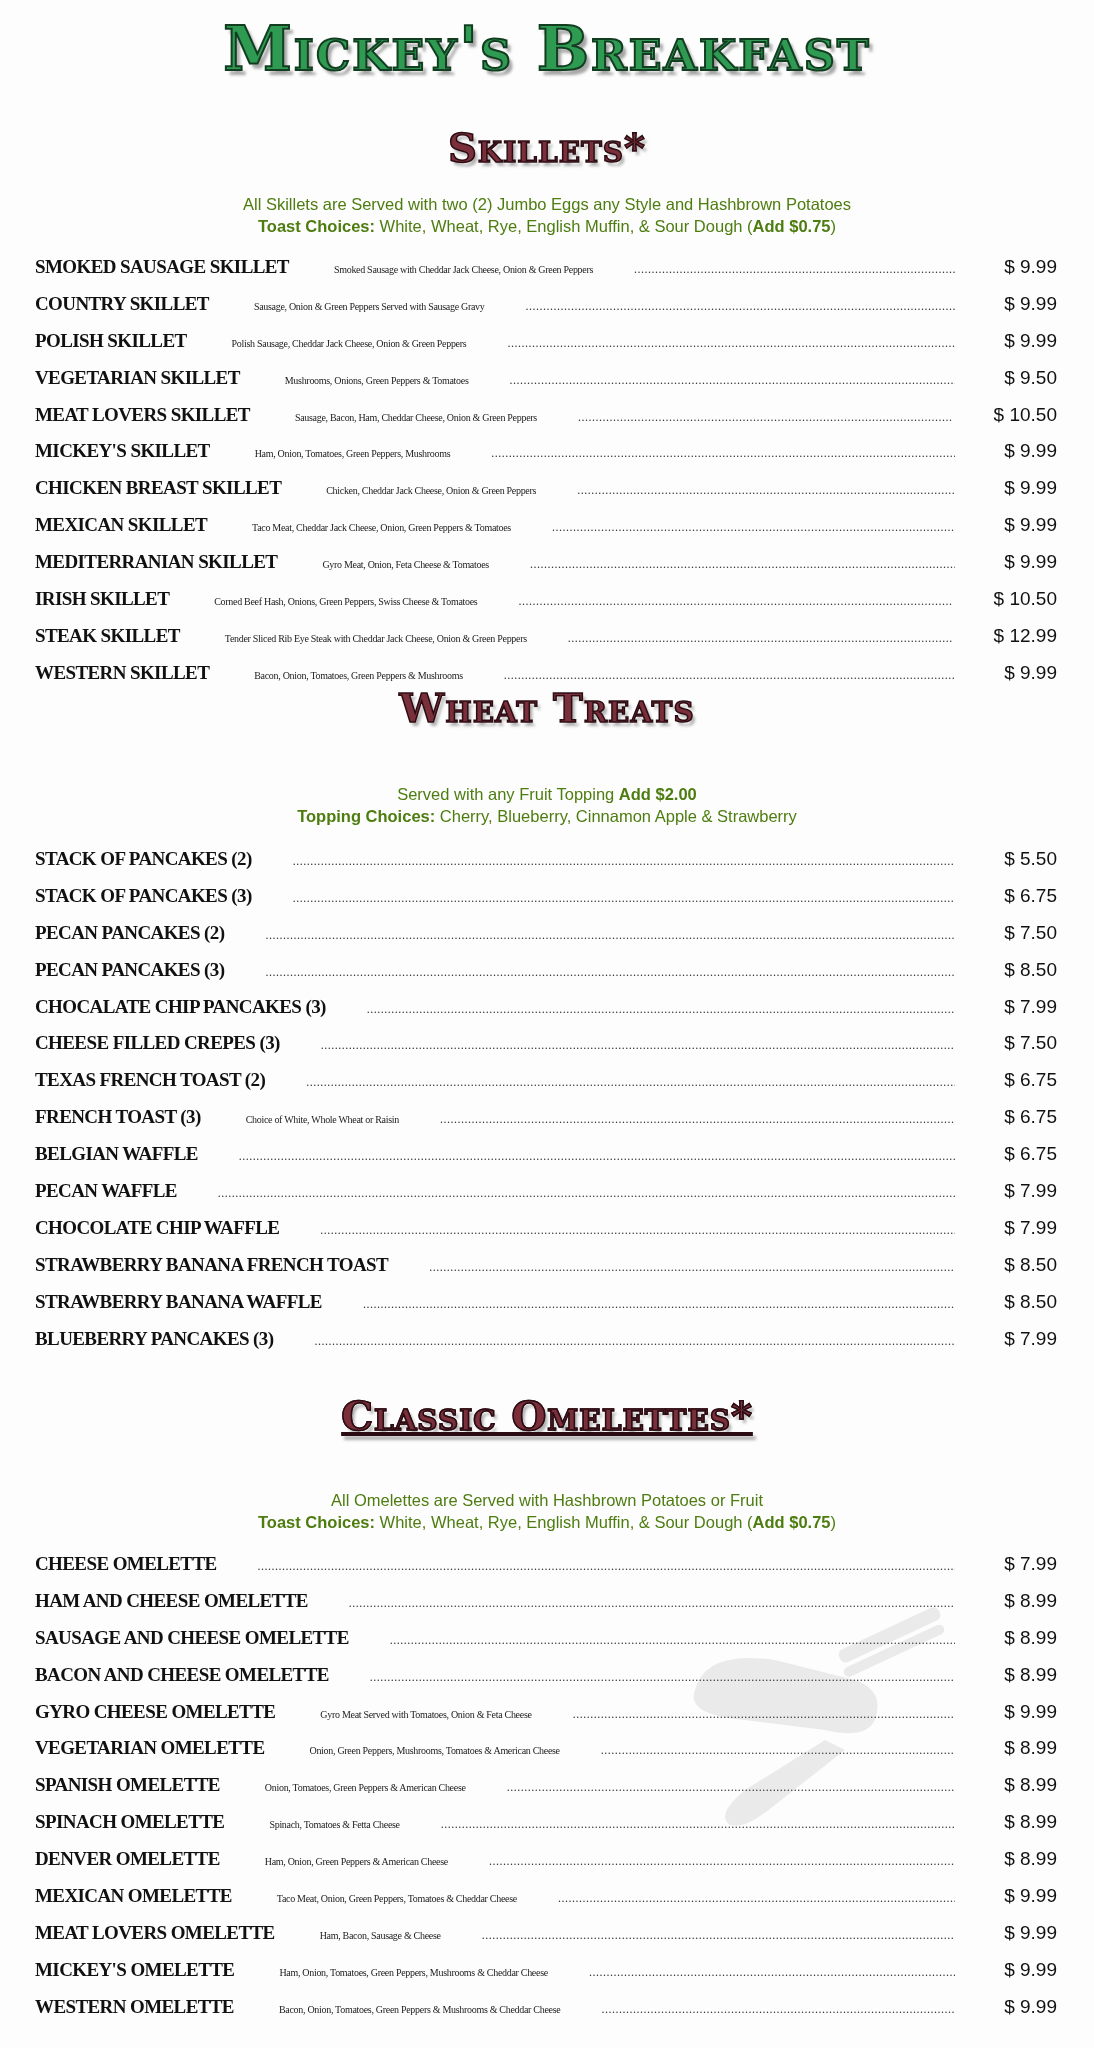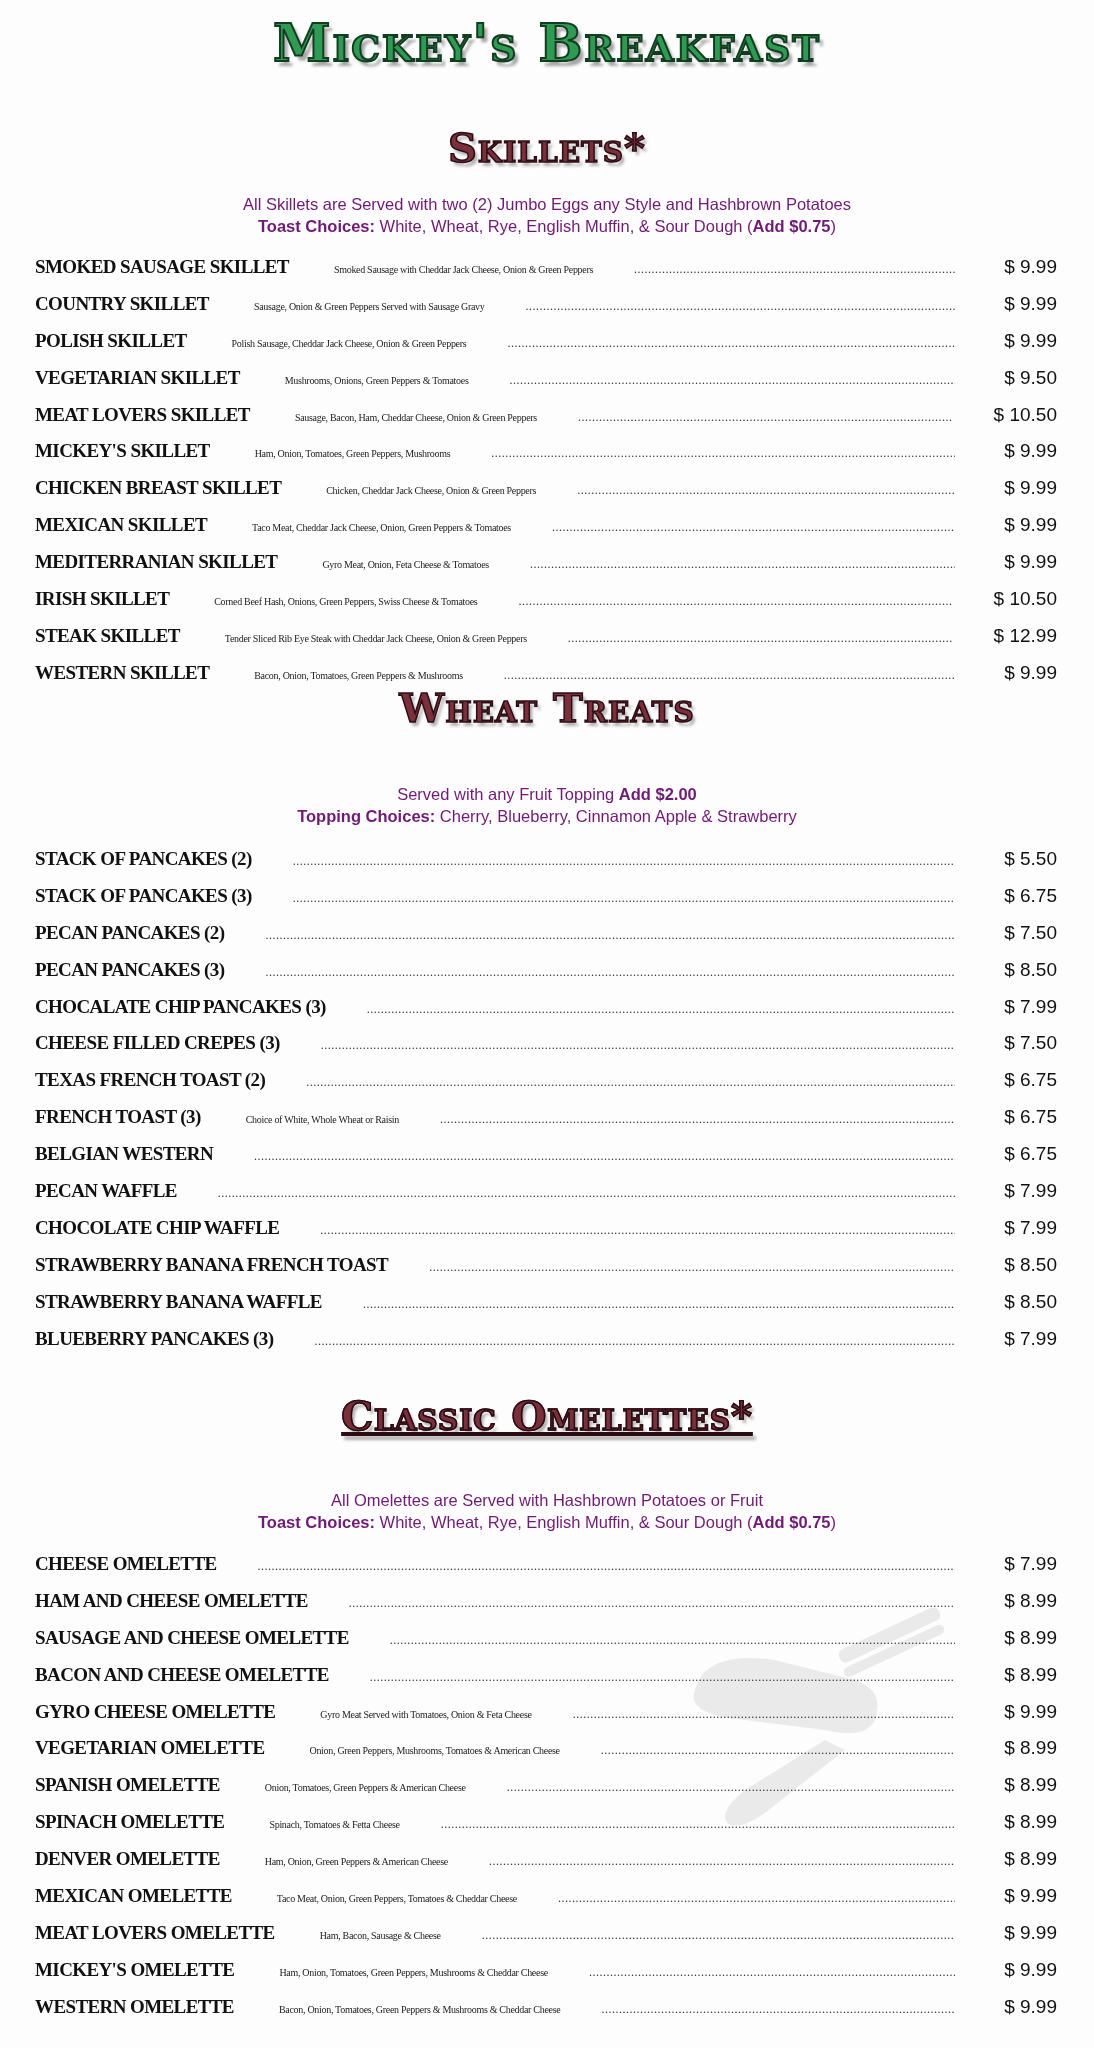--- a/index.html
+++ b/index.html
@@ -12,35 +12,35 @@
     position: absolute; left: 615px; top: 1590px; width: 470px; height: 440px;
     pointer-events: none; opacity: 0.07;
   }
   .watermark .wm-text {
     position: absolute; left: 10px; top: 250px;
     font-family: "Liberation Sans", sans-serif; font-weight: bold;
     font-size: 160px; letter-spacing: -4px; color: #000;
   }
   .title {
     position: absolute; left: 0; top: 12px; width: 1094px; text-align: center;
-    font-family: "DejaVu Serif", serif; font-size: 52px; font-weight: bold;
+    font-family: "DejaVu Serif", serif; font-size: 62px; font-weight: bold;
     color: #2e9a52; letter-spacing: 2px; font-variant: small-caps;
     -webkit-text-stroke: 2px #123d20;
     text-shadow: 4px 5px 3px rgba(0,0,0,0.35);
   }
   .section-title {
     position: absolute; left: 0; width: 1094px; text-align: center;
     font-family: "DejaVu Serif", serif; font-weight: bold; font-size: 40px;
     color: #7a2f3a; font-variant: small-caps; letter-spacing: 1px;
     -webkit-text-stroke: 1.5px #2a0c12;
     text-shadow: 3px 4px 3px rgba(0,0,0,0.3);
   }
   .note {
     position: absolute; left: 0; width: 1094px; text-align: center;
-    font-family: "Liberation Sans", "DejaVu Sans", sans-serif; font-size: 16.5px; color: #701a75;
+    font-family: "Liberation Sans", "DejaVu Sans", sans-serif; font-size: 16.5px; color: #4d7c0f;
     line-height: 22px;
   }
   .note b { font-weight: bold; }
   .items { position: absolute; left: 35px; width: 1022px; }
   .row {
     display: flex; align-items: baseline; height: 36.9px;
     white-space: nowrap; overflow: hidden; gap: 40px;
   }
   .name {
     font-family: "Liberation Serif", serif; font-weight: bold; font-size: 19px;
@@ -199,21 +199,21 @@
       <span class="leader"></span>
       <span class="price">$ 6.75</span>
     </div>
     <div class="row">
       <span class="name">FRENCH TOAST (3)</span>
       <span class="desc">Choice of White, Whole Wheat or Raisin</span>
       <span class="leader"></span>
       <span class="price">$ 6.75</span>
     </div>
     <div class="row">
-      <span class="name">BELGIAN WESTERN</span>
+      <span class="name">BELGIAN WAFFLE</span>
       <span class="leader"></span>
       <span class="price">$ 6.75</span>
     </div>
     <div class="row">
       <span class="name">PECAN WAFFLE</span>
       <span class="leader"></span>
       <span class="price">$ 7.99</span>
     </div>
     <div class="row">
       <span class="name">CHOCOLATE CHIP WAFFLE</span>

